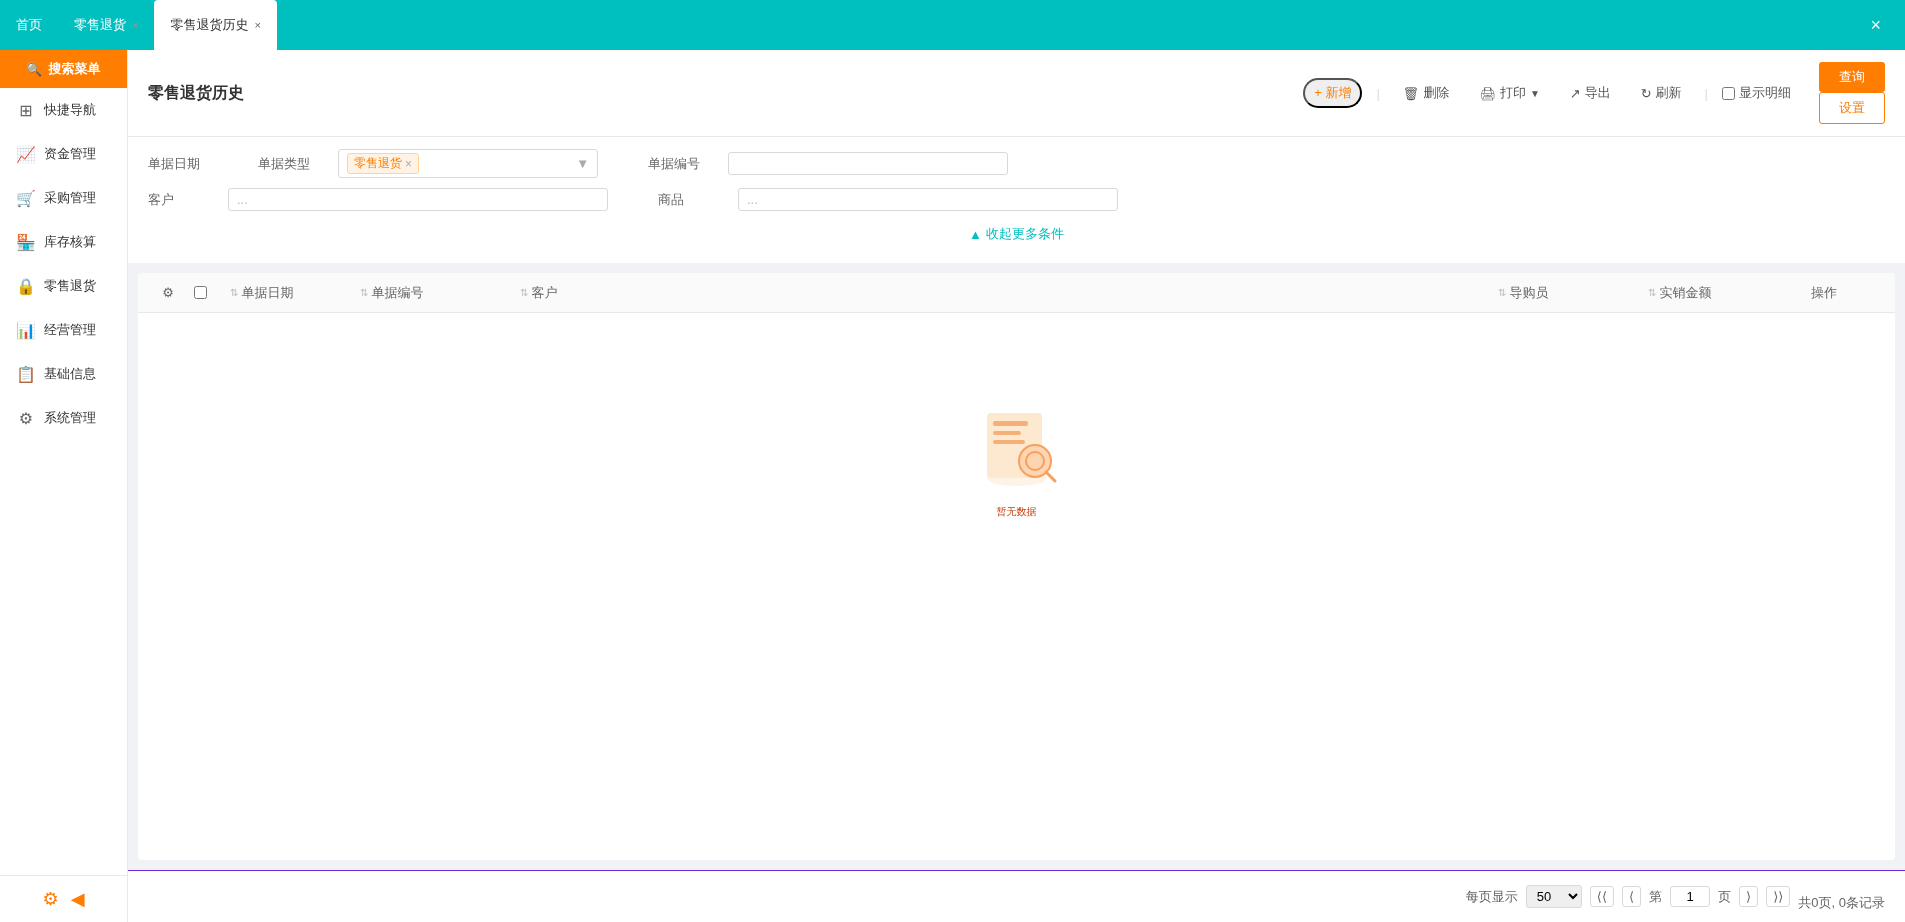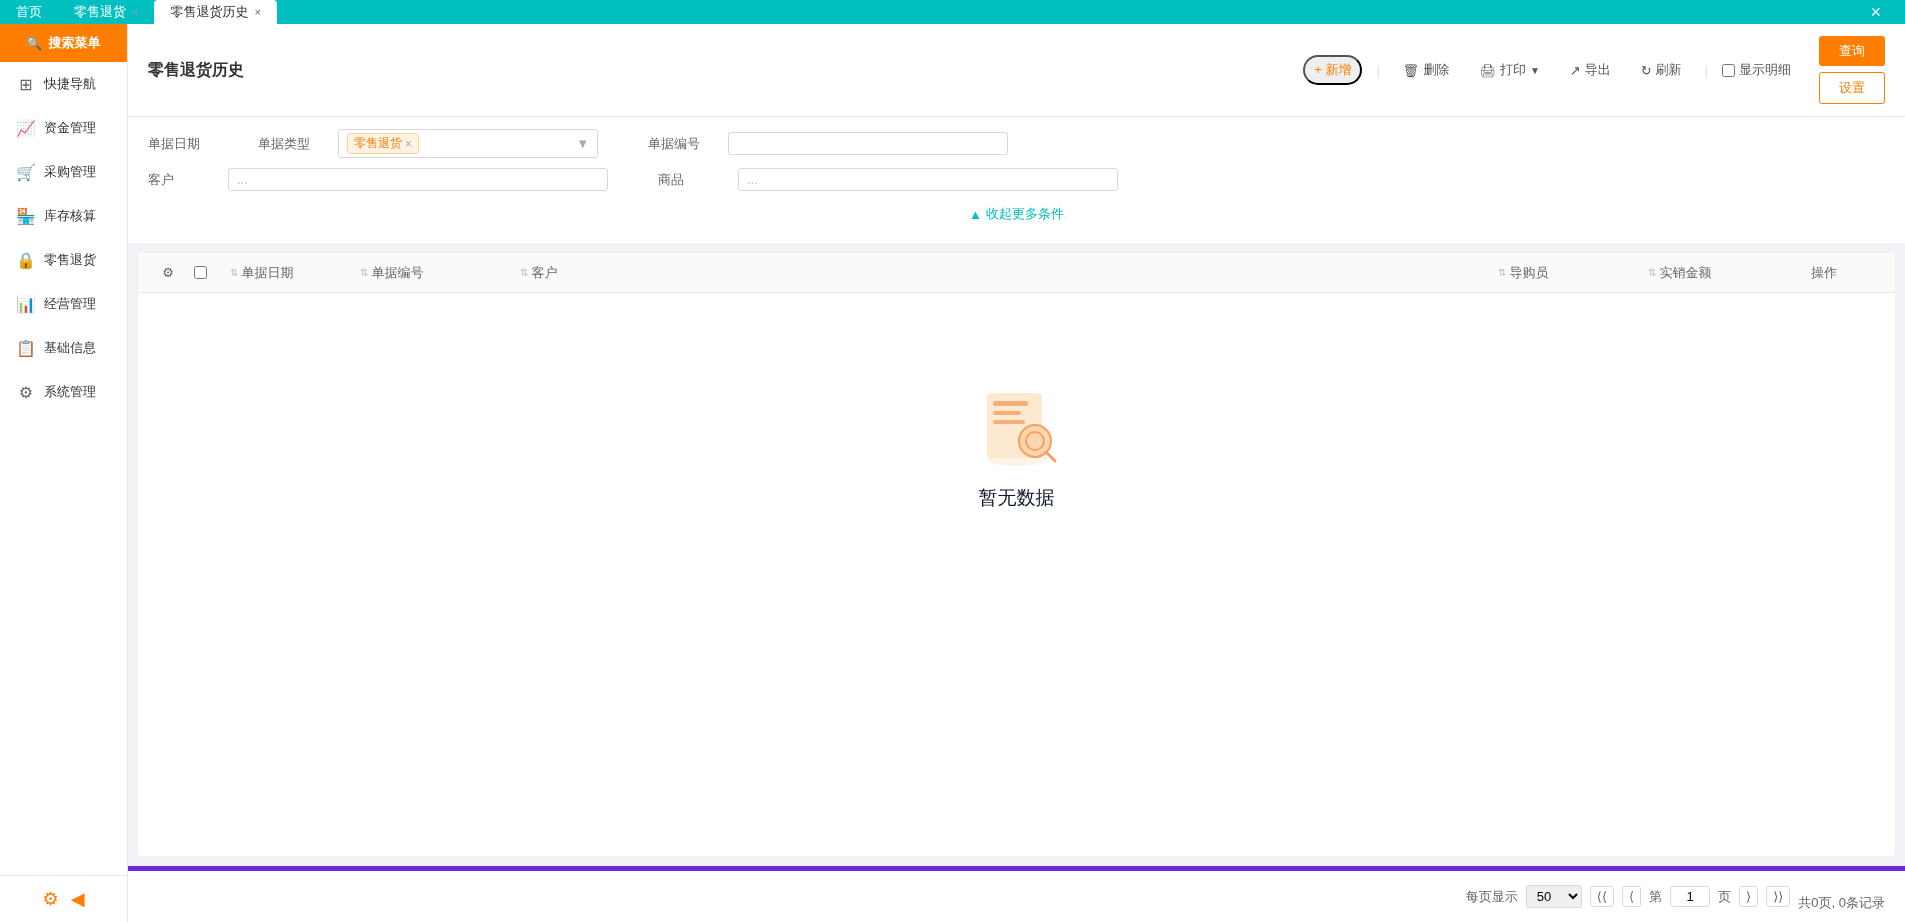--- a/index.html
+++ b/index.html
@@ -1,19 +1,19 @@
 <!DOCTYPE html>
 <html><head>
   <meta charset="utf-8">
   <style>
     * { box-sizing: border-box; margin: 0; padding: 0; }
     body { font-family: 'Microsoft YaHei', sans-serif; font-size: 13px; color: #333; background: #f0f2f5; display: flex; flex-direction: column; height: 922px; overflow: hidden; }
 
     
-    .top-bar { background: #00bfbf; display: flex; align-items: center; height: 24px; padding: 0 0 0 0; flex-shrink: 0; }
+    .top-bar { background: #00bfbf; display: flex; align-items: center; height: 50px; padding: 0 0 0 0; flex-shrink: 0; }
     .top-bar .tab-area { display: flex; align-items: stretch; flex: 1; height: 100%; }
     .tab { display: flex; align-items: center; padding: 0 16px; cursor: pointer; color: #fff; font-size: 13px; gap: 6px; height: 100%; }
     .tab.active { background: #fff; color: #333; border-radius: 4px 4px 0 0; }
     .tab .close-icon { font-size: 11px; color: #999; cursor: pointer; }
     .tab.active .close-icon { color: #666; }
     .top-bar-right { display: flex; align-items: center; padding-right: 16px; }
     .close-btn { color: #fff; font-size: 18px; cursor: pointer; padding: 0 8px; }
 
     
     .main-layout { display: flex; flex: 1; overflow: hidden; }
@@ -45,43 +45,43 @@
     .filter-select .tag { background: #fff3e6; color: #ff7d00; border: 1px solid #ffd591; border-radius: 3px; padding: 1px 6px; font-size: 12px; display: flex; align-items: center; gap: 3px; }
     .filter-select .tag .x { cursor: pointer; color: #aaa; }
     .filter-select-arrow { margin-left: auto; color: #aaa; }
     .filter-input { border: 1px solid #d9d9d9; border-radius: 3px; padding: 3px 8px; min-width: 200px; background: #fff; color: #999; font-size: 13px; cursor: pointer; }
     .filter-customer { border: 1px solid #d9d9d9; border-radius: 3px; padding: 3px 8px; min-width: 300px; background: #fff; color: #bbb; font-size: 13px; cursor: pointer; }
     .collapse-btn { display: flex; align-items: center; gap: 4px; color: #00bfbf; font-size: 13px; cursor: pointer; justify-content: center; padding: 4px 0; }
 
     
     .query-btn { background: #ff7d00; color: #fff; border: none; border-radius: 3px; padding: 6px 20px; cursor: pointer; font-size: 13px; }
     .settings-btn { background: #fff; color: #ff7d00; border: 1px solid #ff7d00; border-radius: 3px; padding: 6px 16px; cursor: pointer; font-size: 13px; }
-    .btn-group { display: flex; flex-direction: column; gap: 6px; }
+    .btn-group { display: flex; flex-direction: column; }
 
     
     .table-area { flex: 1; overflow: auto; background: #fff; margin: 10px; border-radius: 4px; }
     .table-header { display: flex; align-items: center; background: #fafafa; border-bottom: 1px solid #e8e8e8; padding: 0 12px; min-height: 40px; }
     .th { color: #666; font-size: 13px; padding: 8px 8px; display: flex; align-items: center; gap: 3px; flex-shrink: 0; }
     .th .sort-icon { color: #bbb; font-size: 10px; }
     .th-checkbox { width: 36px; }
     .th-settings { width: 36px; display: flex; align-items: center; justify-content: center; cursor: pointer; }
     .th-date { width: 130px; }
     .th-num { width: 160px; }
     .th-customer { flex: 1; }
     .th-guide { width: 150px; }
     .th-amount { width: 120px; text-align: right; }
     .th-action { width: 80px; text-align: center; margin-left: 43px; }
 
     
     .empty-state { display: flex; flex-direction: column; align-items: center; justify-content: center; flex: 1; padding: 80px 0; }
     .empty-icon { width: 100px; height: 100px; margin-bottom: 12px; }
-    .empty-text { color: #0f172a; font-size: 19px; }
-
-    
-    .pagination { display: flex; align-items: center; justify-content: flex-end; padding: 10px 20px; background: #fff; border-top: 5px solid #6d28d9; gap: 8px; }
+    .empty-text { color: #c2410c; font-size: 10px; }
+
+    
+    .pagination { display: flex; align-items: center; justify-content: flex-end; padding: 10px 20px; background: #fff; border-top: 1px solid #6d28d9; gap: 8px; }
     .pagination-label { color: #666; font-size: 13px; }
     .pagination-select { border: 1px solid #d9d9d9; border-radius: 3px; padding: 2px 6px; font-size: 13px; cursor: pointer; }
     .pagination-btn { border: 1px solid #d9d9d9; border-radius: 3px; padding: 2px 6px; cursor: pointer; background: #fff; color: #666; font-size: 13px; }
     .pagination-input { border: 1px solid #d9d9d9; border-radius: 3px; padding: 2px 6px; width: 40px; text-align: center; font-size: 13px; }
     .pagination-info { color: #666; font-size: 13px; margin-top: 13px; }
 
     
     .sep { color: #ddd; margin: 0 2px; }
 
     .filter-section { background: #fff; padding: 0 20px 8px 20px; }

